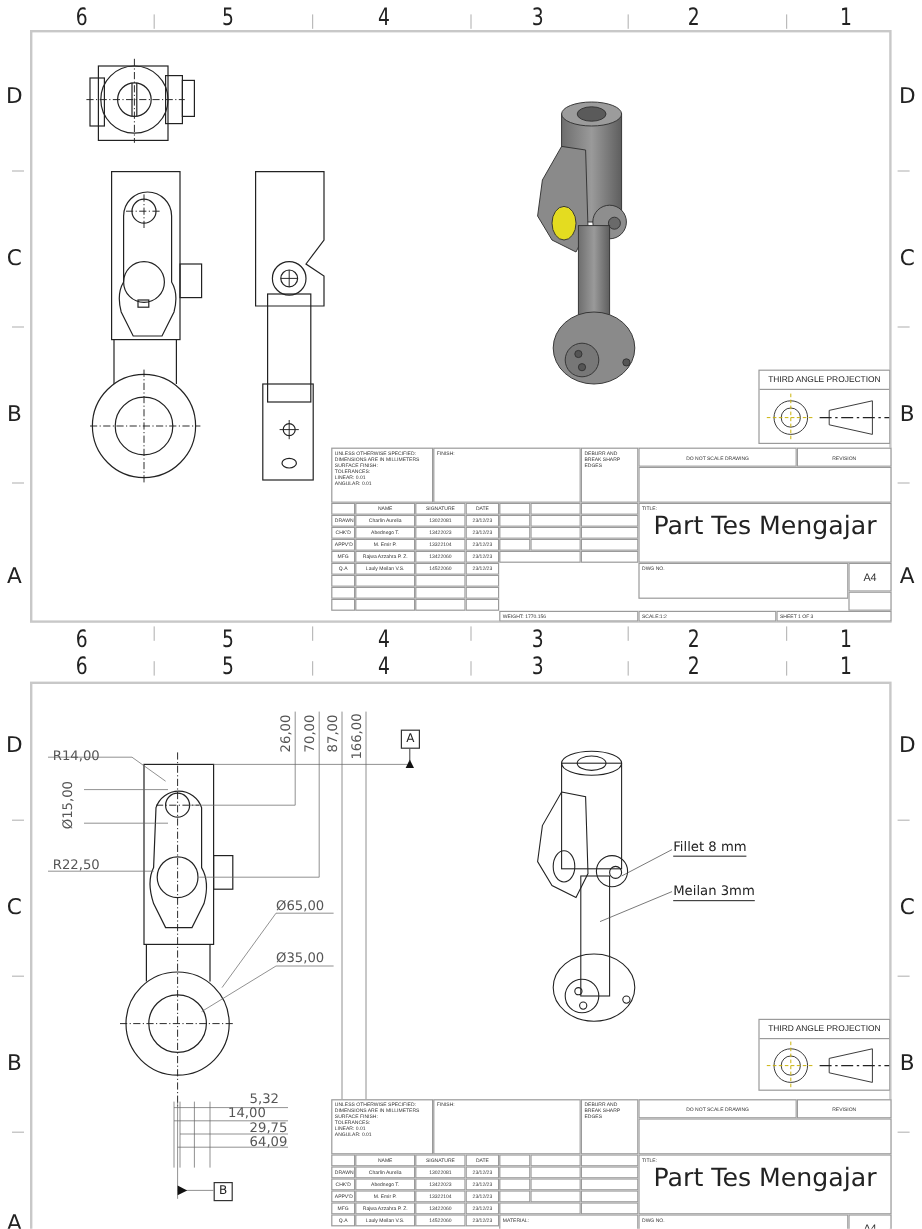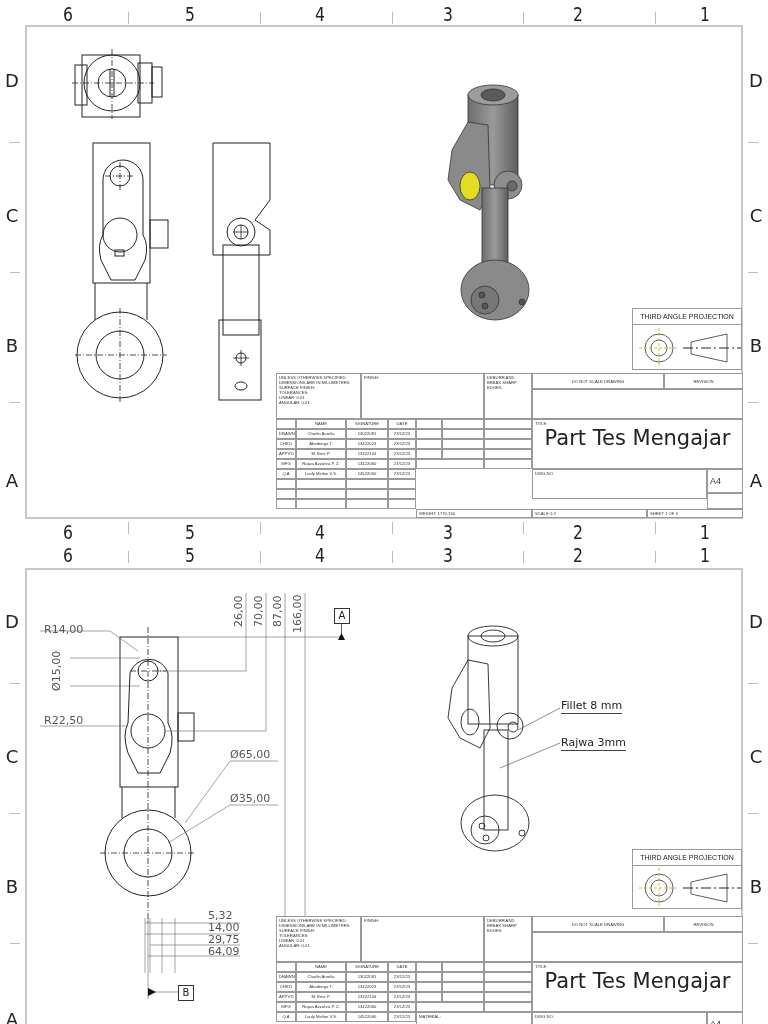--- a/index.html
+++ b/index.html
@@ -10,21 +10,21 @@
   .zone-tick{position:absolute;width:1px;height:12px;background:#bbb;}
   .row-letter{position:absolute;font-family:"DejaVu Sans",sans-serif;font-size:18px;color:#222;width:20px;text-align:center;}
   .frame{position:absolute;border:2px solid #c8c8c8;box-sizing:border-box;}
   .side-tick{position:absolute;width:10px;height:1px;background:#bbb;}
   svg{position:absolute;overflow:visible;}
   .tb{position:absolute;font-family:"Liberation Sans",sans-serif;color:#333;}
   .tb .cell{position:absolute;box-sizing:border-box;border:1px solid #9a9a9a;font-size:4.2px;line-height:5px;padding:1px 2px;overflow:hidden;background:#fff;}
   .tb .center{text-align:center;}
   .tb .big-title{font-family:"DejaVu Sans",sans-serif;font-size:21px;line-height:24px;color:#222;text-align:center;}
   .tb .material{font-size:8px;line-height:10px;text-align:center;}
-  .tb .a4{font-size:9px;line-height:10px;}
+  .tb .a4{font-size:9px;line-height:10px;text-align:center;}
   .tap{position:absolute;box-sizing:border-box;border:1px solid #9a9a9a;background:#fff;}
   .tap .hdr{position:absolute;left:0;top:0;right:0;height:15px;border-bottom:1px solid #9a9a9a;font-size:7px;line-height:15px;text-align:center;font-family:"Liberation Sans",sans-serif;color:#222;}
   .dim-text{position:absolute;font-family:"DejaVu Sans",sans-serif;font-size:11px;color:#555;white-space:nowrap;}
   .dim-vert{transform:rotate(-90deg);transform-origin:left top;}
   .datum{position:absolute;width:14px;height:14px;border:1px solid #333;font-size:10px;line-height:14px;text-align:center;background:#fff;font-family:"DejaVu Sans",sans-serif;}
   .note{position:absolute;font-family:"DejaVu Sans",sans-serif;font-size:11px;color:#222;border-bottom:1px solid #444;padding-bottom:1px;white-space:nowrap;}
 </style>
 </head>
 <body>
 
@@ -342,21 +342,21 @@
   <div class="dim-text dim-vert" style="left:291px;top:90px">166,00</div>
   <div class="datum" style="left:334px;top:65px">A</div>
 
   <div class="dim-text" style="left:44px;top:80px">R14,00</div>
   <div class="dim-text dim-vert" style="left:50px;top:148px">Ø15,00</div>
   <div class="dim-text" style="left:44px;top:171px">R22,50</div>
   <div class="dim-text" style="left:230px;top:205px">Ø65,00</div>
   <div class="dim-text" style="left:230px;top:249px">Ø35,00</div>
 
   <div class="dim-text" style="left:208px;top:366px">5,32</div>
-  <div class="dim-text" style="left:208px;top:378px">14,00</div>
+  <div class="dim-text" style="left:190px;top:378px">14,00</div>
   <div class="dim-text" style="left:208px;top:390px">29,75</div>
   <div class="dim-text" style="left:208px;top:402px">64,09</div>
   <div class="datum" style="left:178px;top:442px">B</div>
 
   <svg style="left:440px;top:75px" width="120" height="240" viewBox="0 0 120 240">
     <g fill="none" stroke="#222" stroke-width="0.9">
       <rect x="28" y="18" width="50" height="88"></rect>
       <ellipse cx="53" cy="18" rx="25" ry="10"></ellipse>
       <ellipse cx="53" cy="18" rx="12" ry="6"></ellipse>
       <path d="M28,42 L48,46 L50,110 L40,130 L20,120 L8,100 L12,70 Z"></path>
@@ -369,21 +369,21 @@
       <circle cx="42" cy="208" r="3"></circle>
       <circle cx="46" cy="220" r="3"></circle>
       <circle cx="82" cy="215" r="3"></circle>
     </g>
     <g stroke="#444" stroke-width="0.6">
       <line x1="78" y1="112" x2="120" y2="90"></line>
       <line x1="60" y1="150" x2="120" y2="125"></line>
     </g>
   </svg>
   <div class="note" style="left:561px;top:156px">Fillet 8 mm</div>
-  <div class="note" style="left:561px;top:193px">Rajwa 3mm</div>
+  <div class="note" style="left:561px;top:193px">Meilan 3mm</div>
 
   <div class="tap" style="left:632px;top:306px;width:110px;height:60px;">
     <div class="hdr">THIRD ANGLE PROJECTION</div>
     <svg style="left:0;top:15px" width="110" height="44" viewBox="0 0 110 44">
       <circle cx="26" cy="23" r="14" fill="none" stroke="#333" stroke-width="0.8"></circle>
       <circle cx="26" cy="23" r="8" fill="none" stroke="#333" stroke-width="0.8"></circle>
       <line x1="6" y1="23" x2="46" y2="23" stroke="#c8b000" stroke-width="0.8" stroke-dasharray="3,2"></line>
       <line x1="26" y1="3" x2="26" y2="43" stroke="#c8b000" stroke-width="0.8" stroke-dasharray="3,2"></line>
       <path d="M58,17 L94,9 L94,37 L58,29 Z" fill="none" stroke="#333" stroke-width="0.8"></path>
       <line x1="50" y1="23" x2="108" y2="23" stroke="#222" stroke-width="1" stroke-dasharray="10,3,2,3"></line>

